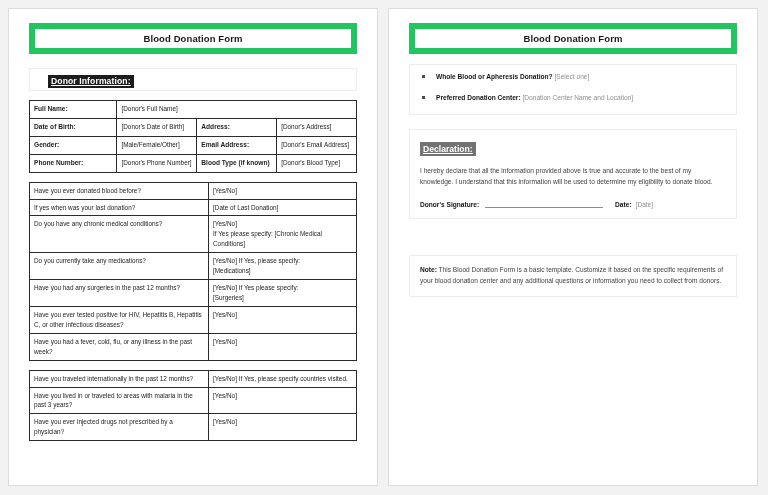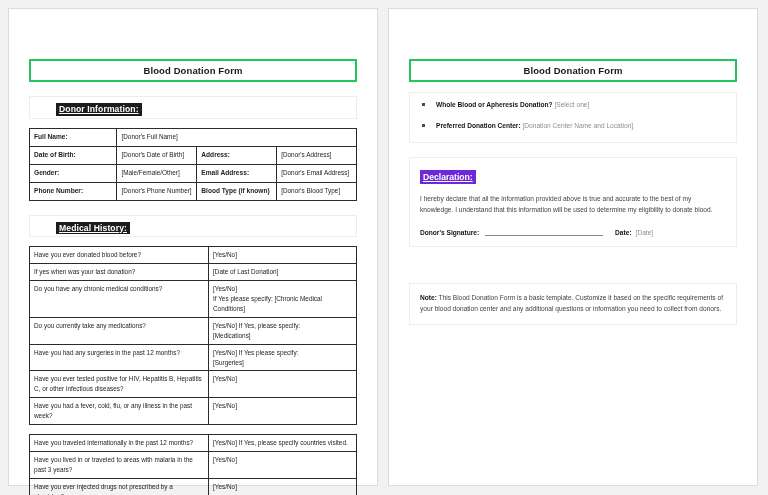--- a/index.html
+++ b/index.html
@@ -33,33 +33,32 @@
     margin-left: 8px;
     height: 478px;
     padding: 14px 20px 0 20px;
   }
   .page-right {
     width: 370px;
     height: 478px;
     padding: 14px 20px 0 20px;
   }
   .doc-title-box {
-    border: 2px solid #22c55e;
+    border: 6px solid #22c55e;
     text-align: center;
     font-size: 9.5px;
     font-weight: bold;
     color: #1a1a1a;
     padding: 4px 0 4px 0;
     letter-spacing: 0.1px;
-    margin-top: 36px;
   }
   .section-head-row {
     border: 1px solid #ededed;
     margin-top: 14px;
-    padding: 2px 0 2px 26px;
+    padding: 2px 0 2px 18px;
     line-height: 1;
   }
   .section-head {
     display: inline-block;
     background: #1c1c1c;
     color: #ffffff;
     font-size: 8.6px;
     font-weight: bold;
     padding: 2px 3px 2px 3px;
     text-decoration: underline;
@@ -125,21 +124,21 @@
     font-weight: bold;
     color: #141414;
   }
   .declaration-box {
     border: 1px solid #ededed;
     margin-top: 14px;
     padding: 8px 10px 10px 10px;
   }
   .decl-head {
     display: inline-block;
-    background: #6d28d9;
+    background: #737373;
     color: #ffffff;
     font-size: 8.6px;
     font-weight: bold;
     padding: 2px 3px;
     text-decoration: underline;
   }
   .decl-body {
     font-size: 6.6px;
     color: #3f3f3f;
     line-height: 1.75;
@@ -206,23 +205,20 @@
         </tr>
         <tr>
           <td class="lbl">Phone Number:</td>
           <td class="val">[Donor's Phone Number]</td>
           <td class="lbl">Blood Type (if known)</td>
           <td class="val">[Donor's Blood Type]</td>
         </tr>
       </tbody>
     </table>
 
-    <div class="section-head-row">
-      <span class="section-head">Medical History:</span>
-    </div>
 
     <table class="form-table">
       <tbody>
         <tr>
           <td style="width:55%">Have you ever donated blood before?</td>
           <td class="val" style="width:45%">
             <span class="val-line">[Yes/No]</span>
           </td>
         </tr>
         <tr>

